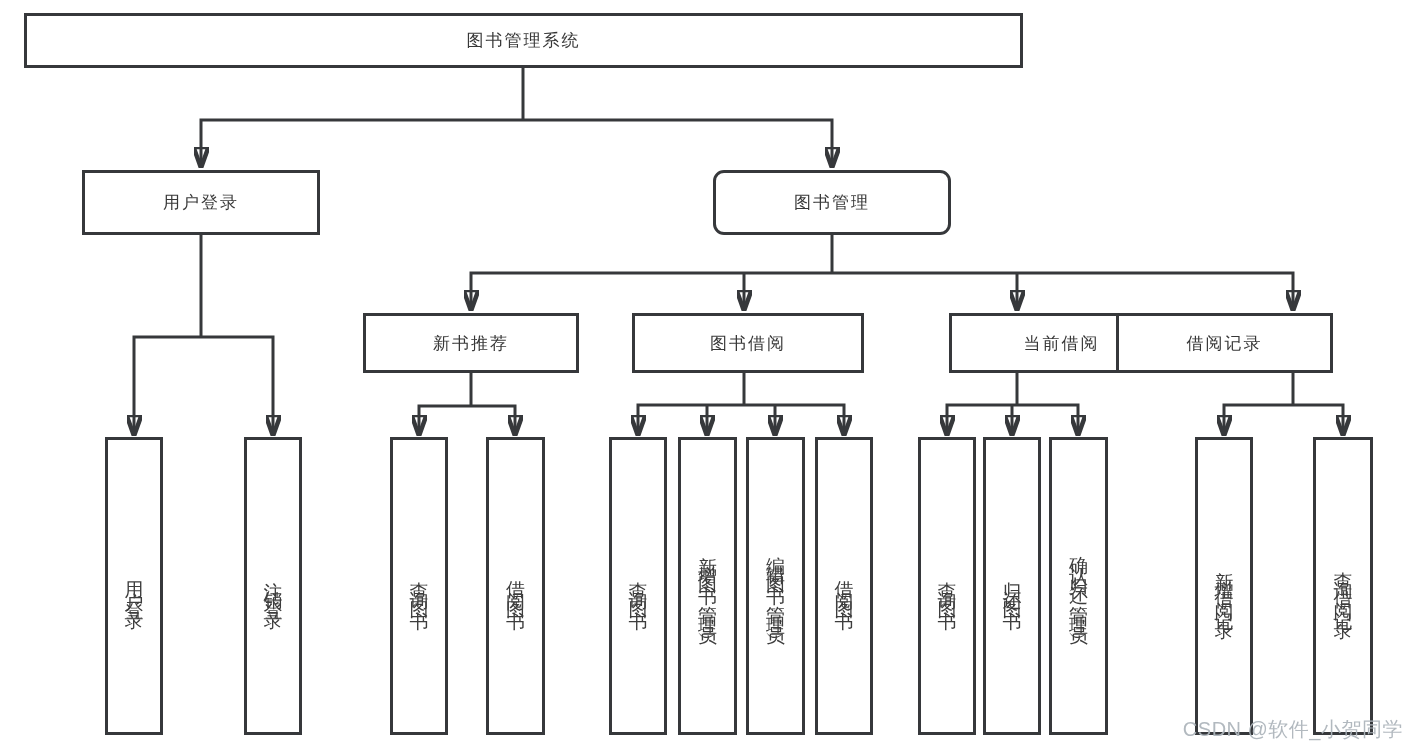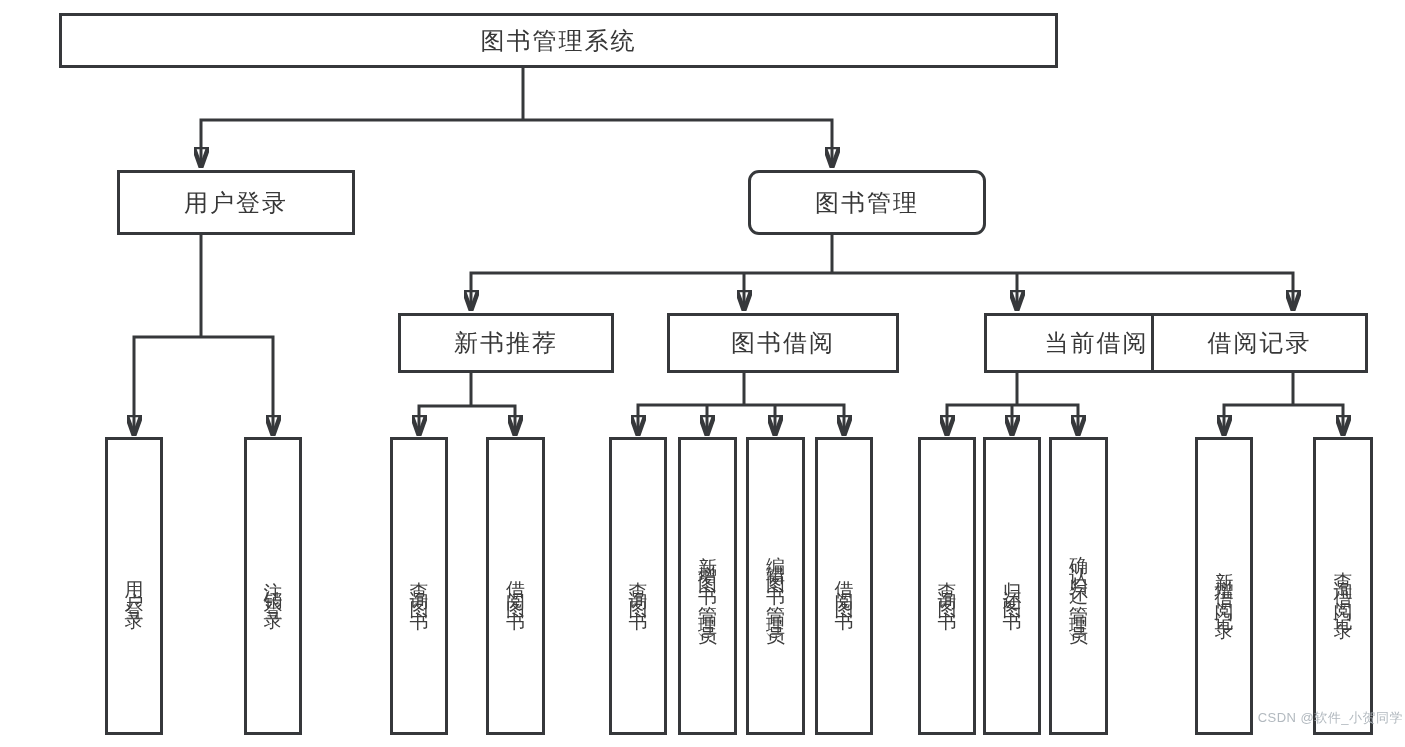--- a/index.html
+++ b/index.html
@@ -27,45 +27,44 @@
     box-sizing: border-box;
     border: 3px solid #36383b;
     background: #ffffff;
     display: flex;
     align-items: center;
     justify-content: center;
     color: #373737;
     z-index: 2;
   }
   .hnode {
-    font-size: 24px;
+    font-size: 17px;
     letter-spacing: 2px;
-    margin-left: 35px;
   }
   .root {
     left: 24px; top: 13px; width: 999px; height: 55px;
   }
   .l2 { height: 65px; top: 170px; width: 238px; }
   .l3 { height: 60px; top: 313px; text-align: center; }
   .leaf {
     top: 437px; height: 298px;
     font-size: 19px;
   }
   .vtext {
     writing-mode: vertical-rl;
     text-orientation: mixed;
     letter-spacing: 10px;
     color: #3d3d3d;
     white-space: nowrap;
   }
   .watermark {
     position: absolute;
     right: 2px;
-    bottom: 20px;
-    font-size: 13px;
+    bottom: 4px;
+    font-size: 20px;
     color: rgba(174, 181, 188, 0.95);
     letter-spacing: 0.5px;
     z-index: 5;
     white-space: nowrap;
     margin-top: 8px;
   }
 </style>
 </head>
 <body>
 

